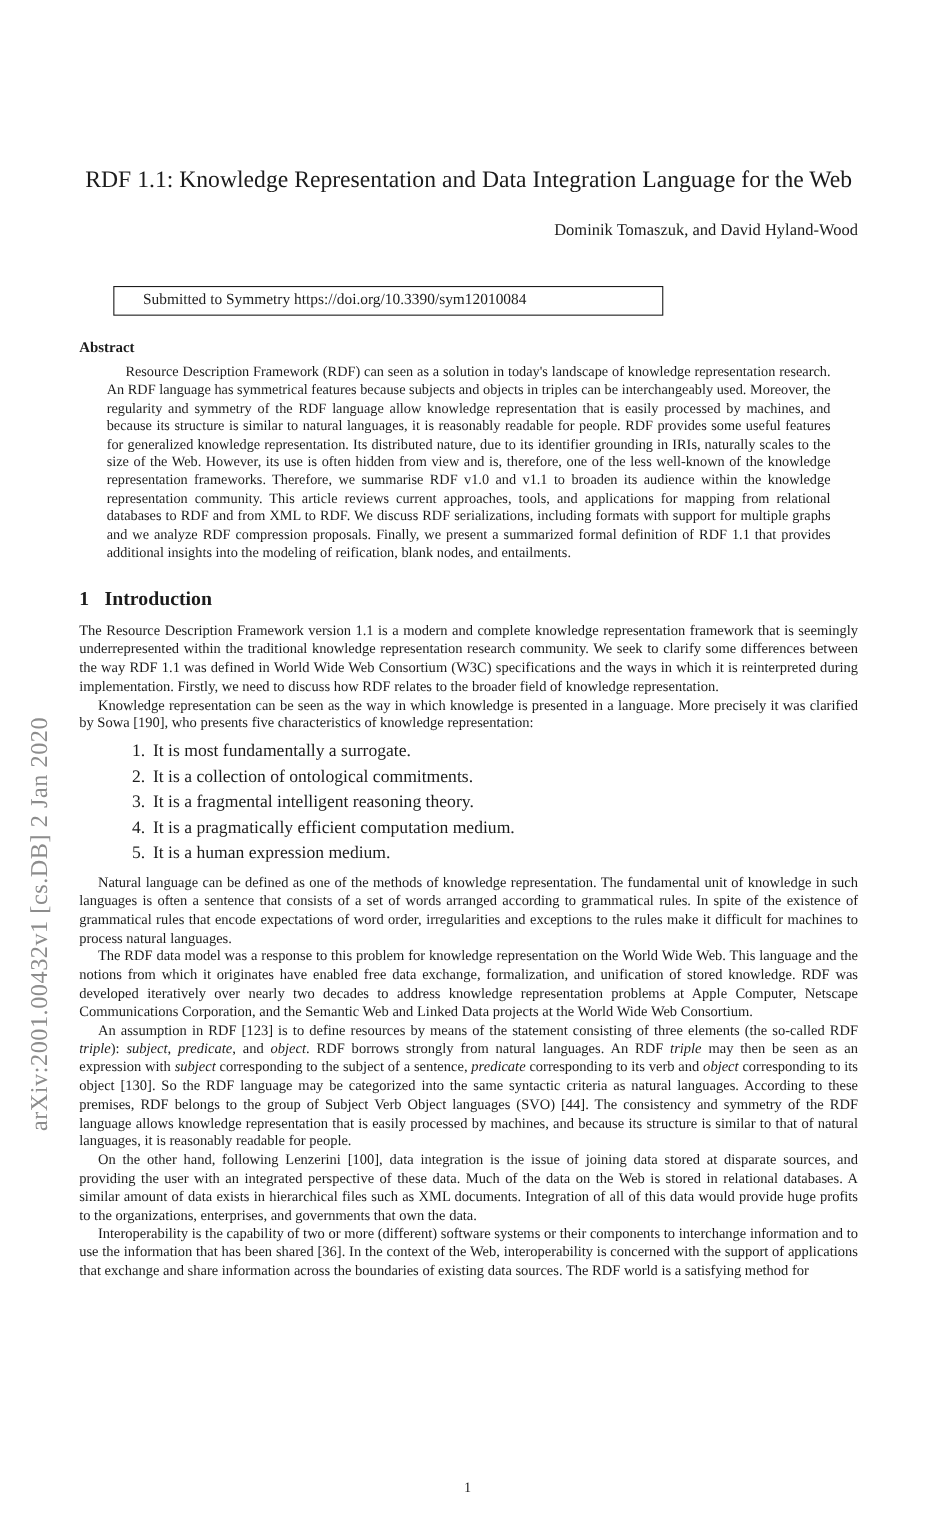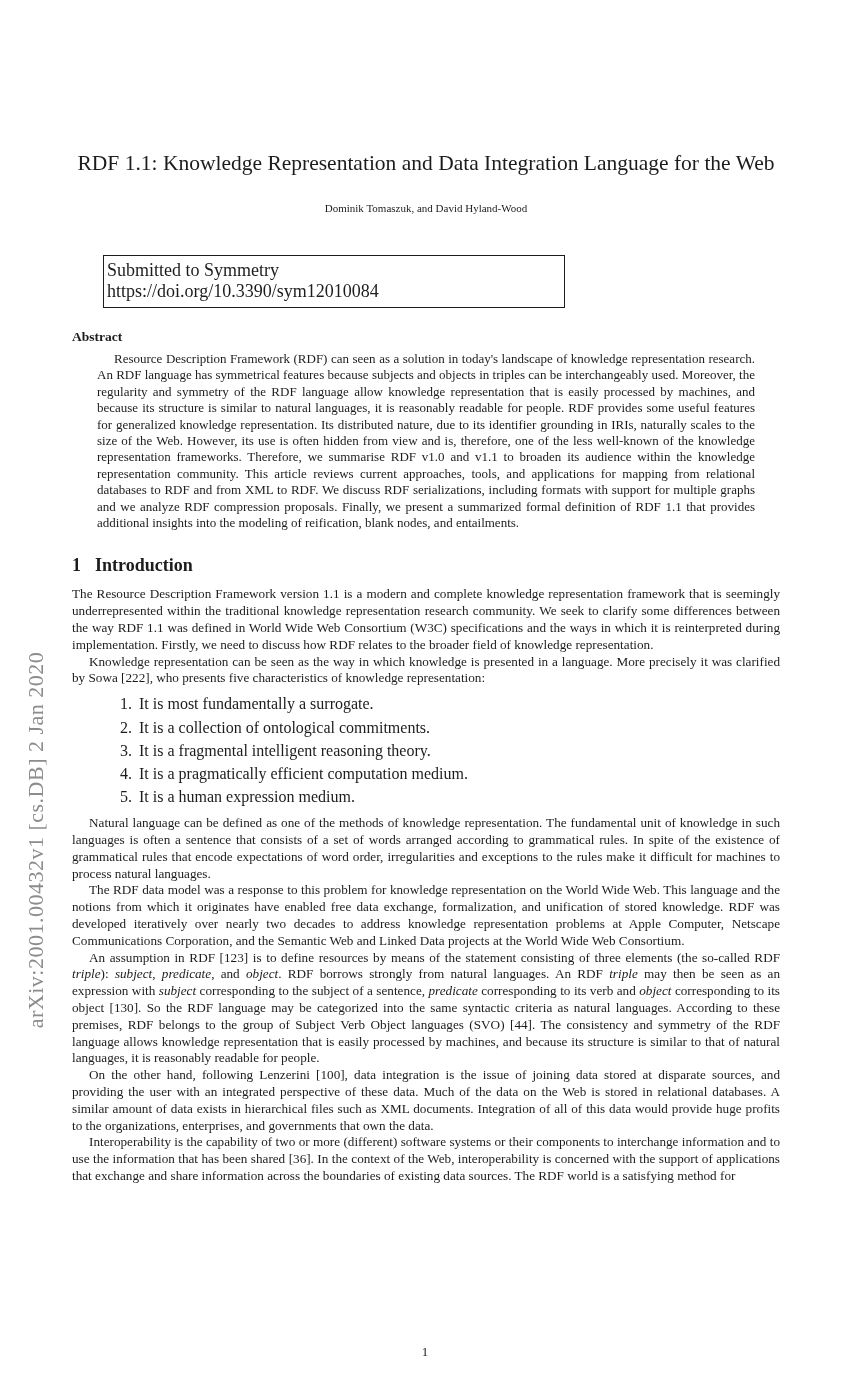--- a/index.html
+++ b/index.html
@@ -32,31 +32,31 @@
   .title {
     margin: 10px auto;
     text-align: center;
     font-size: 21.5px;
     font-weight: normal;
     line-height: 30px;
     max-width: 700px;
   }
   .authors {
     margin-top: 24px;
-    text-align: center;
-    font-size: 11px;
+    text-align: right;
+    font-size: 15px;
   }
   .submission-box {
     margin-top: 41px;
     margin-left: 31px;
-    width: 462px;
+    width: 500px;
     box-sizing: border-box;
     border: 1px solid #1c1c1c;
-    padding: 4px 10px 5px 3px;
-    font-size: 18px;
+    padding: 4px 10px 5px 26px;
+    font-size: 14px;
   }
   .abstract-heading {
     margin-top: 21px;
     text-align: left;
     font-weight: bold;
     font-size: 13.5px;
   }
   .abstract-text {
     margin: 6px 25px 0 25px;
     font-size: 13px;
@@ -123,21 +123,21 @@
 
   <div class="submission-box">Submitted to Symmetry https://doi.org/10.3390/sym12010084</div>
 
   <div class="abstract-heading">Abstract</div>
   <p class="abstract-text">Resource Description Framework (RDF) can seen as a solution in today's landscape of knowledge representation research. An RDF language has symmetrical features because subjects and objects in triples can be interchangeably used. Moreover, the regularity and symmetry of the RDF language allow knowledge representation that is easily processed by machines, and because its structure is similar to natural languages, it is reasonably readable for people. RDF provides some useful features for generalized knowledge representation. Its distributed nature, due to its identifier grounding in IRIs, naturally scales to the size of the Web. However, its use is often hidden from view and is, therefore, one of the less well-known of the knowledge representation frameworks. Therefore, we summarise RDF v1.0 and v1.1 to broaden its audience within the knowledge representation community. This article reviews current approaches, tools, and applications for mapping from relational databases to RDF and from XML to RDF. We discuss RDF serializations, including formats with support for multiple graphs and we analyze RDF compression proposals. Finally, we present a summarized formal definition of RDF 1.1 that provides additional insights into the modeling of reification, blank nodes, and entailments.</p>
 
   <h2 class="section-heading"><span class="sec-num">1</span><span>Introduction</span></h2>
 
   <div class="body-text">
     <p class="first">The Resource Description Framework version 1.1 is a modern and complete knowledge representation framework that is seemingly underrepresented within the traditional knowledge representation research community. We seek to clarify some differences between the way RDF 1.1 was defined in World Wide Web Consortium (W3C) specifications and the ways in which it is reinterpreted during implementation. Firstly, we need to discuss how RDF relates to the broader field of knowledge representation.</p>
-    <p class="indent">Knowledge representation can be seen as the way in which knowledge is presented in a language. More precisely it was clarified by Sowa [222], who presents five characteristics of knowledge representation:</p>
+    <p class="indent">Knowledge representation can be seen as the way in which knowledge is presented in a language. More precisely it was clarified by Sowa [190], who presents five characteristics of knowledge representation:</p>
 
     <ol class="kr-list">
       <li><span class="li-num">1.</span><span>It is most fundamentally a surrogate.</span></li>
       <li><span class="li-num">2.</span><span>It is a collection of ontological commitments.</span></li>
       <li><span class="li-num">3.</span><span>It is a fragmental intelligent reasoning theory.</span></li>
       <li><span class="li-num">4.</span><span>It is a pragmatically efficient computation medium.</span></li>
       <li><span class="li-num">5.</span><span>It is a human expression medium.</span></li>
     </ol>
 
     <p class="indent">Natural language can be defined as one of the methods of knowledge representation. The fundamental unit of knowledge in such languages is often a sentence that consists of a set of words arranged according to grammatical rules. In spite of the existence of grammatical rules that encode expectations of word order, irregularities and exceptions to the rules make it difficult for machines to process natural languages.</p>

